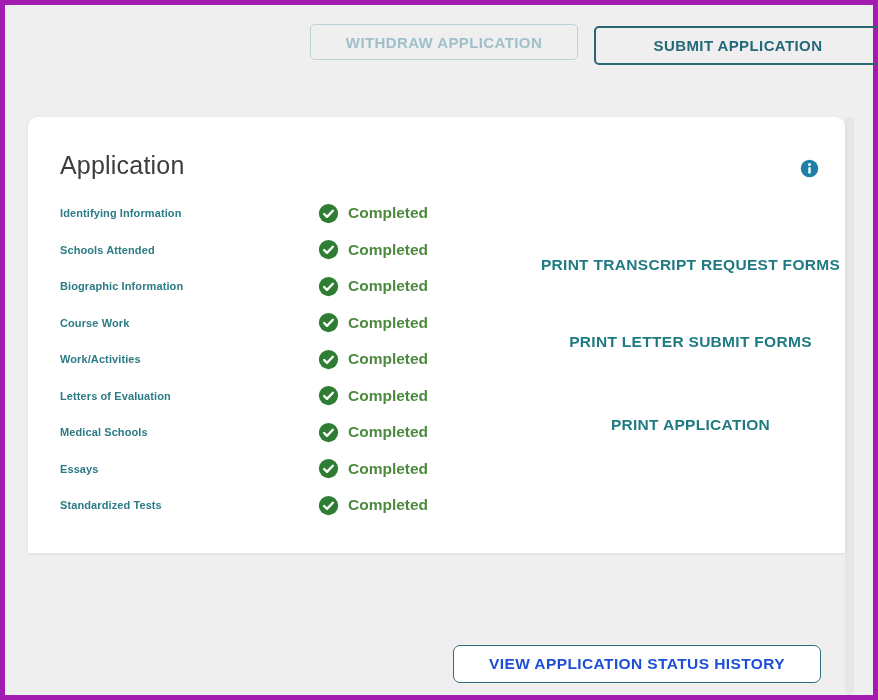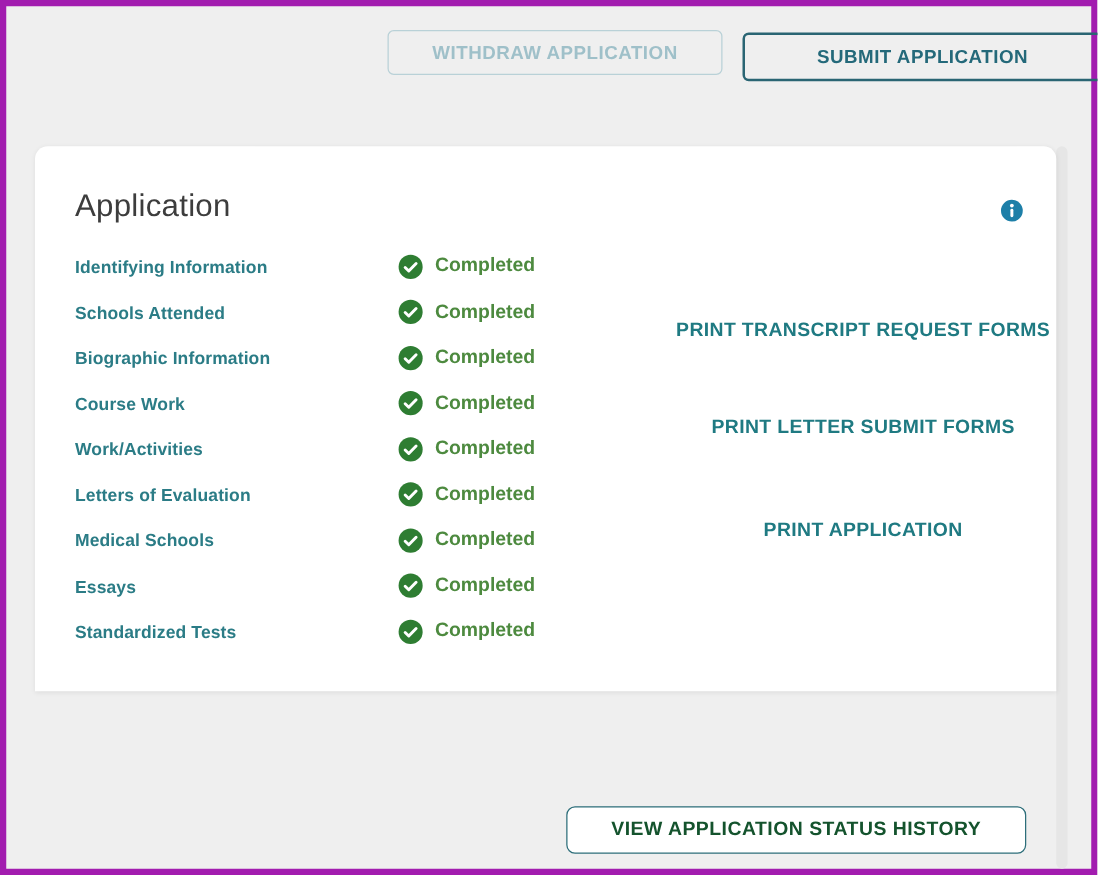--- a/index.html
+++ b/index.html
@@ -92,21 +92,21 @@
     width: 470px;
   }
   .section-row {
     height: 36.5px;
     display: flex;
     align-items: center;
   }
   .section-label {
     width: 258px;
     color: #2b7c86;
-    font-size: 14px;
+    font-size: 11px;
     font-weight: 700;
     letter-spacing: 0.1px;
     cursor: pointer;
   }
   .section-status {
     display: flex;
     align-items: center;
     gap: 9px;
   }
   .status-check { display: flex; align-items: center; }
@@ -140,21 +140,21 @@
   .print-link-3 { top: 294px; }
 
   
   .btn-history {
     position: absolute;
     left: 425px; top: 528px;
     width: 368px; height: 38px;
     background: #ffffff;
     border: 1.5px solid #2d6e7a;
     border-radius: 7px;
-    color: #14532d;
+    color: #1d4ed8;
     font-size: 15.5px;
   }
 </style>
 </head>
 <body>
 
 <div class="viewport">
 
   <button class="btn btn-withdraw">WITHDRAW APPLICATION</button>
   <button class="btn btn-submit">SUBMIT APPLICATION</button>

